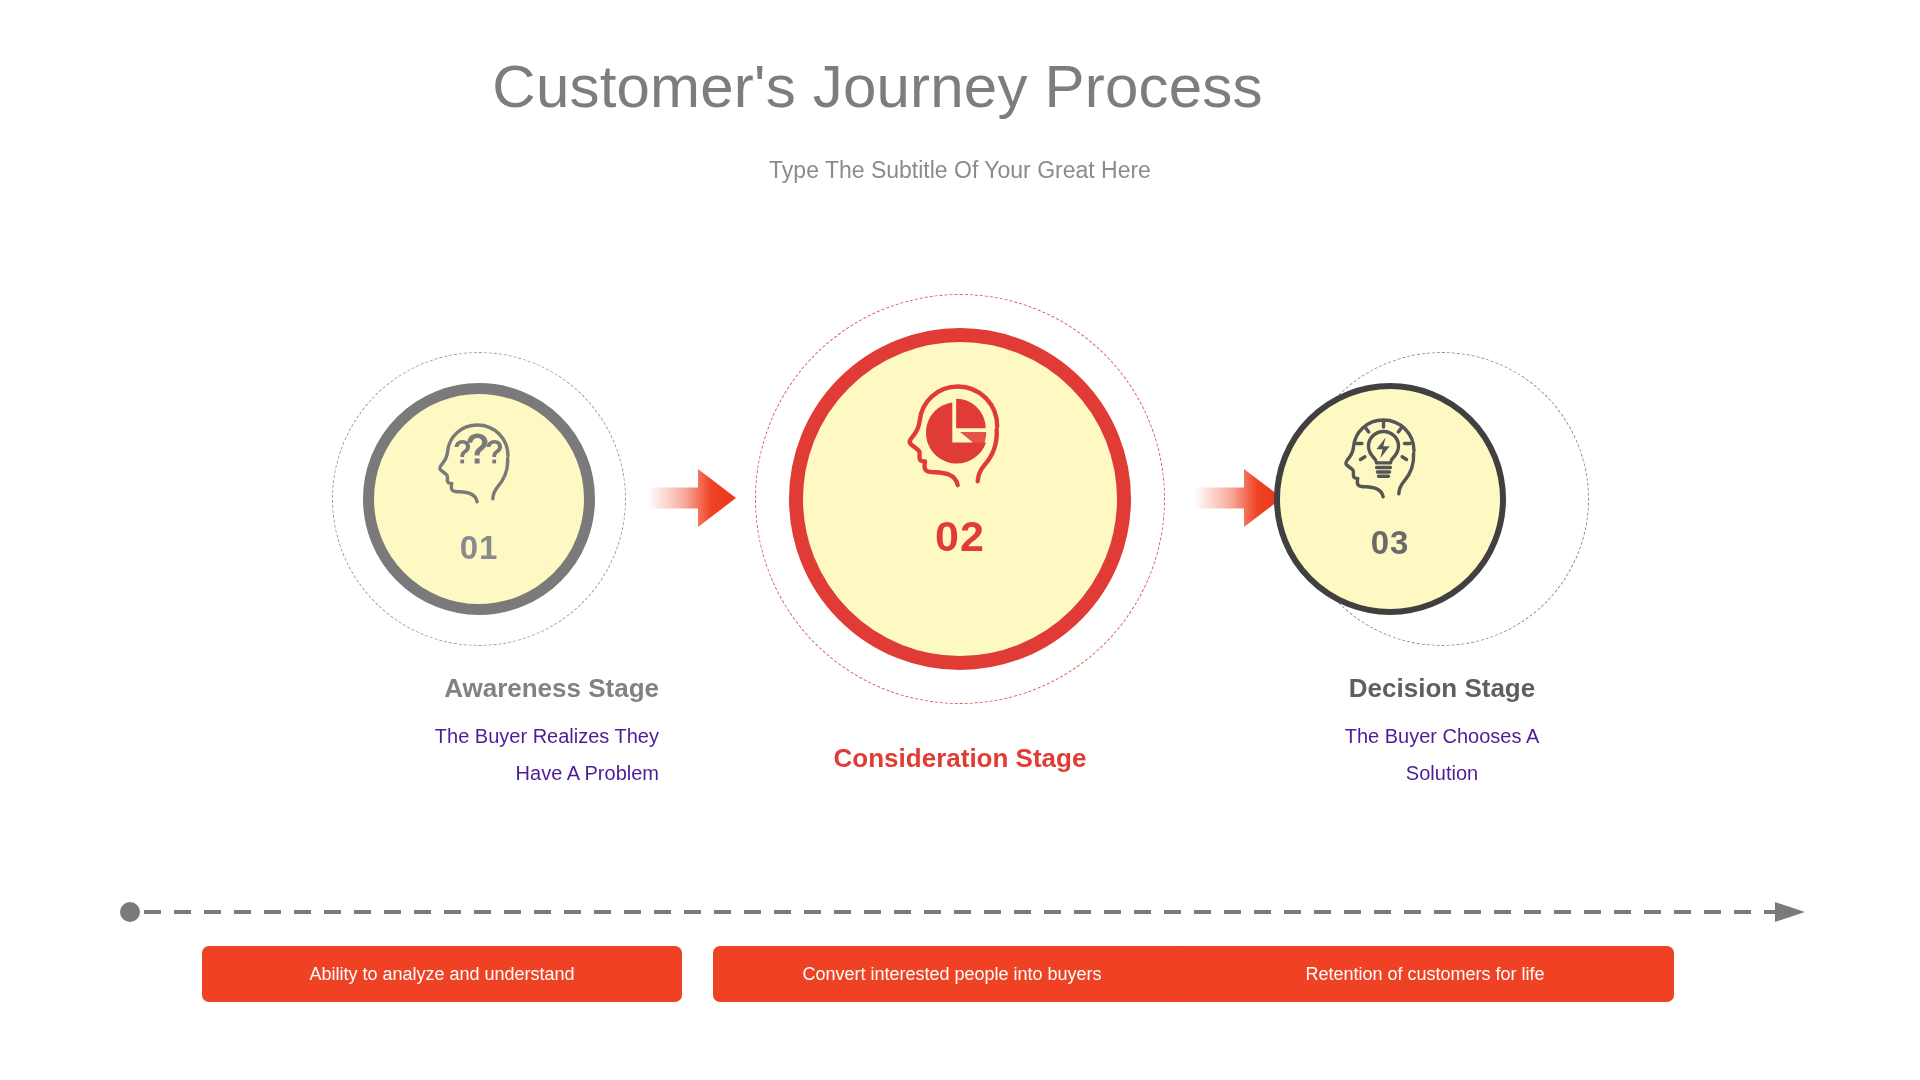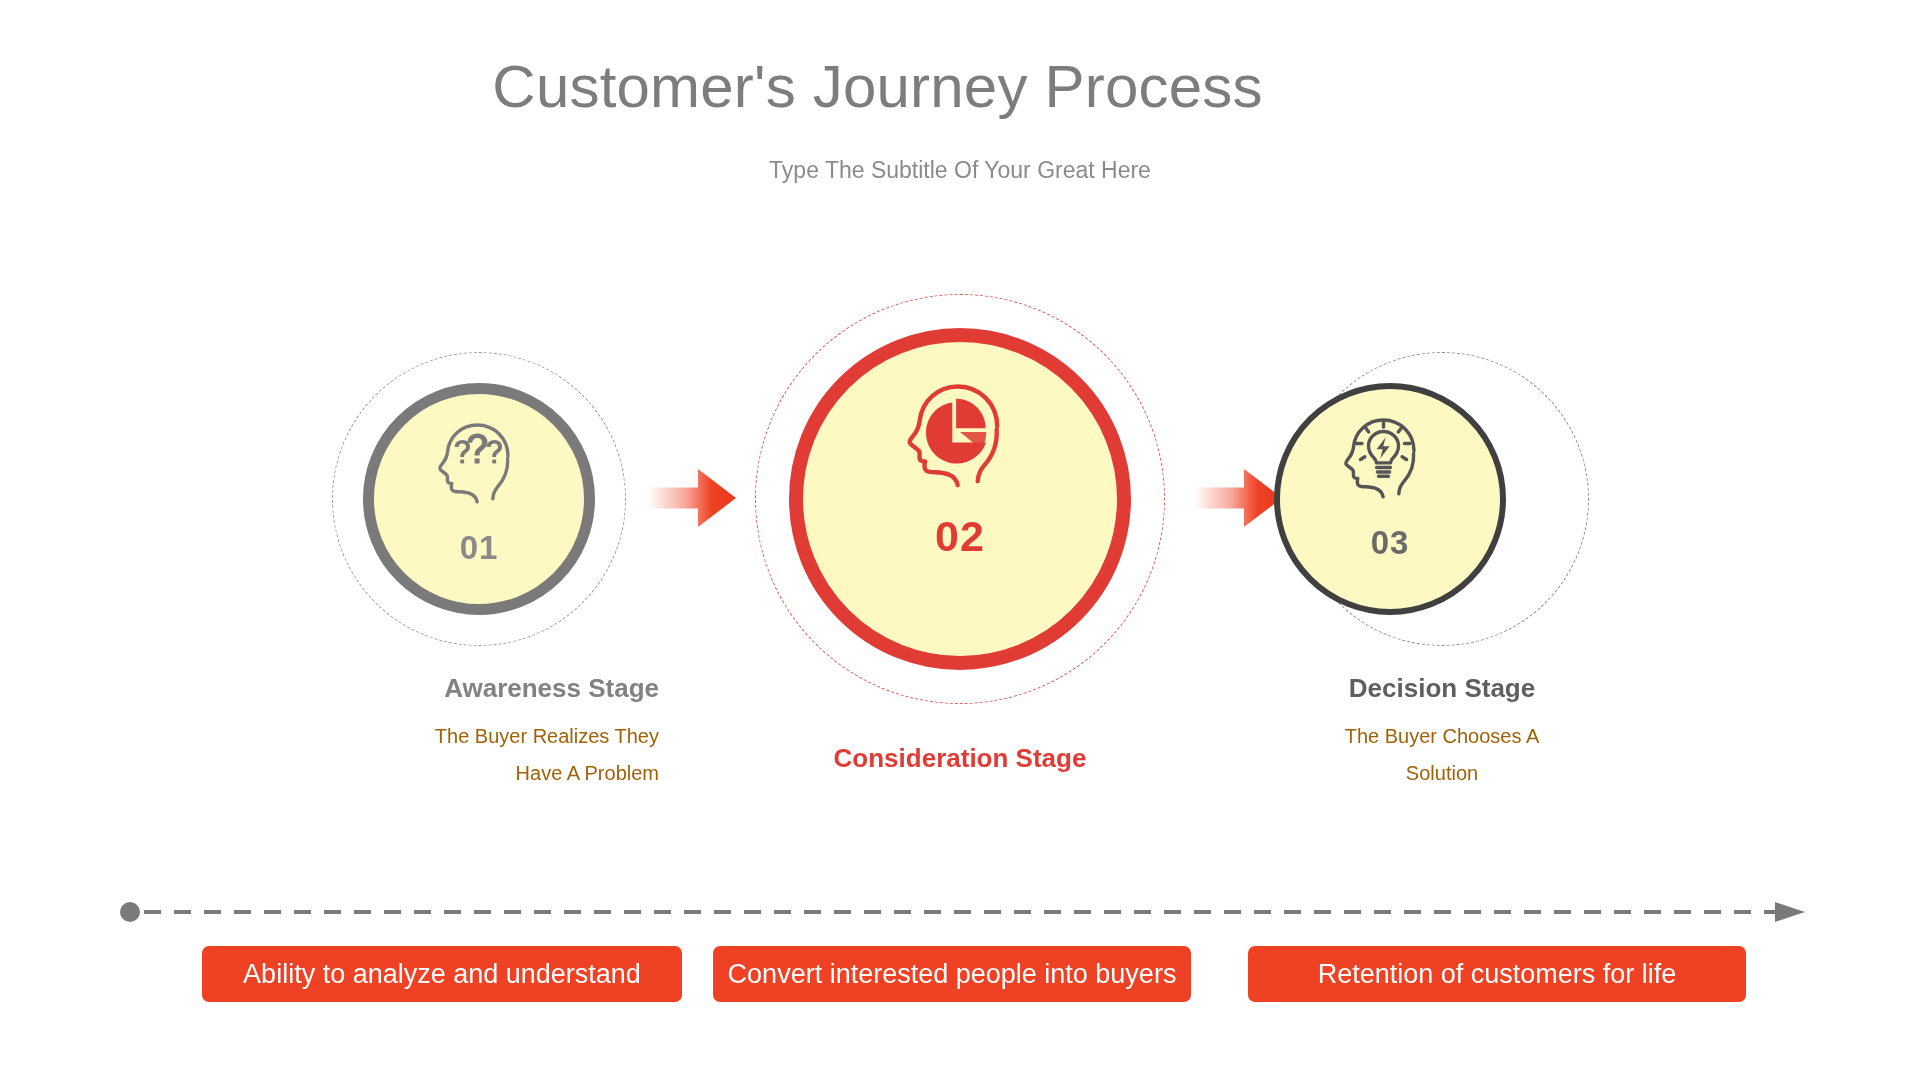--- a/index.html
+++ b/index.html
@@ -37,35 +37,35 @@
     position:absolute; width:100%; text-align:center;
     font-weight:bold; letter-spacing:1px;
   }
 
   .icon-holder{ position:absolute; display:flex; align-items:center; justify-content:center; }
 
   
   .caption{ position:absolute; text-align:center; }
   .caption .st-title{ font-size:26px; font-weight:bold; line-height:1.2; }
   .caption .st-desc{
-    font-size:20px; font-weight:400; color:#a16207; line-height:1.82; margin-top:14px;
+    font-size:20px; font-weight:400; color:#4c1d95; line-height:1.82; margin-top:14px;
   }
 
   
   .arrow{ position:absolute; }
 
   
   .timeline{ position:absolute; left:120px; top:900px; width:1690px; height:24px; }
 
   
   .btnrow{ position:absolute; left:0; top:946px; width:1920px; height:62px; }
   .pill{
     position:absolute; height:56px; border-radius:7px;
     display:flex; align-items:center; justify-content:center;
-    color:#ffffff; font-size:27px; font-weight:400; white-space:nowrap;
+    color:#ffffff; font-size:18px; font-weight:400; white-space:nowrap;
   }
 </style>
 </head>
 <body>
 
 <div id="slide">
 
   <div class="title">Customer's Journey Process</div>
   <div class="subtitle">Type The Subtitle Of Your Great Here</div>
 
@@ -189,16 +189,16 @@
     <svg width="1690" height="24" viewBox="0 0 1690 24" aria-hidden="true">
       <circle cx="10" cy="12" r="10" fill="#7a7a7a"></circle>
       <line x1="24" y1="12" x2="1655" y2="12" stroke="#7a7a7a" stroke-width="4" stroke-dasharray="17 13"></line>
       <path d="M1655 2 L1685 12 L1655 22 Z" fill="#7a7a7a"></path>
     </svg>
   </div>
 
   <div class="btnrow">
     <div class="pill" style="left:202px; width:480px; background:#ef4123;">Ability to analyze and understand</div>
     <div class="pill" style="left:713px; width:478px; background:#ef4123;">Convert interested people into buyers</div>
-    <div class="pill" style="left:1248px; width:498px; background:#ef4123;text-align:right;">Retention of customers for life</div>
+    <div class="pill" style="left:1176px; width:498px; background:#ef4123;text-align:right;">Retention of customers for life</div>
   </div>
 
 </div>
 
 </body></html>

